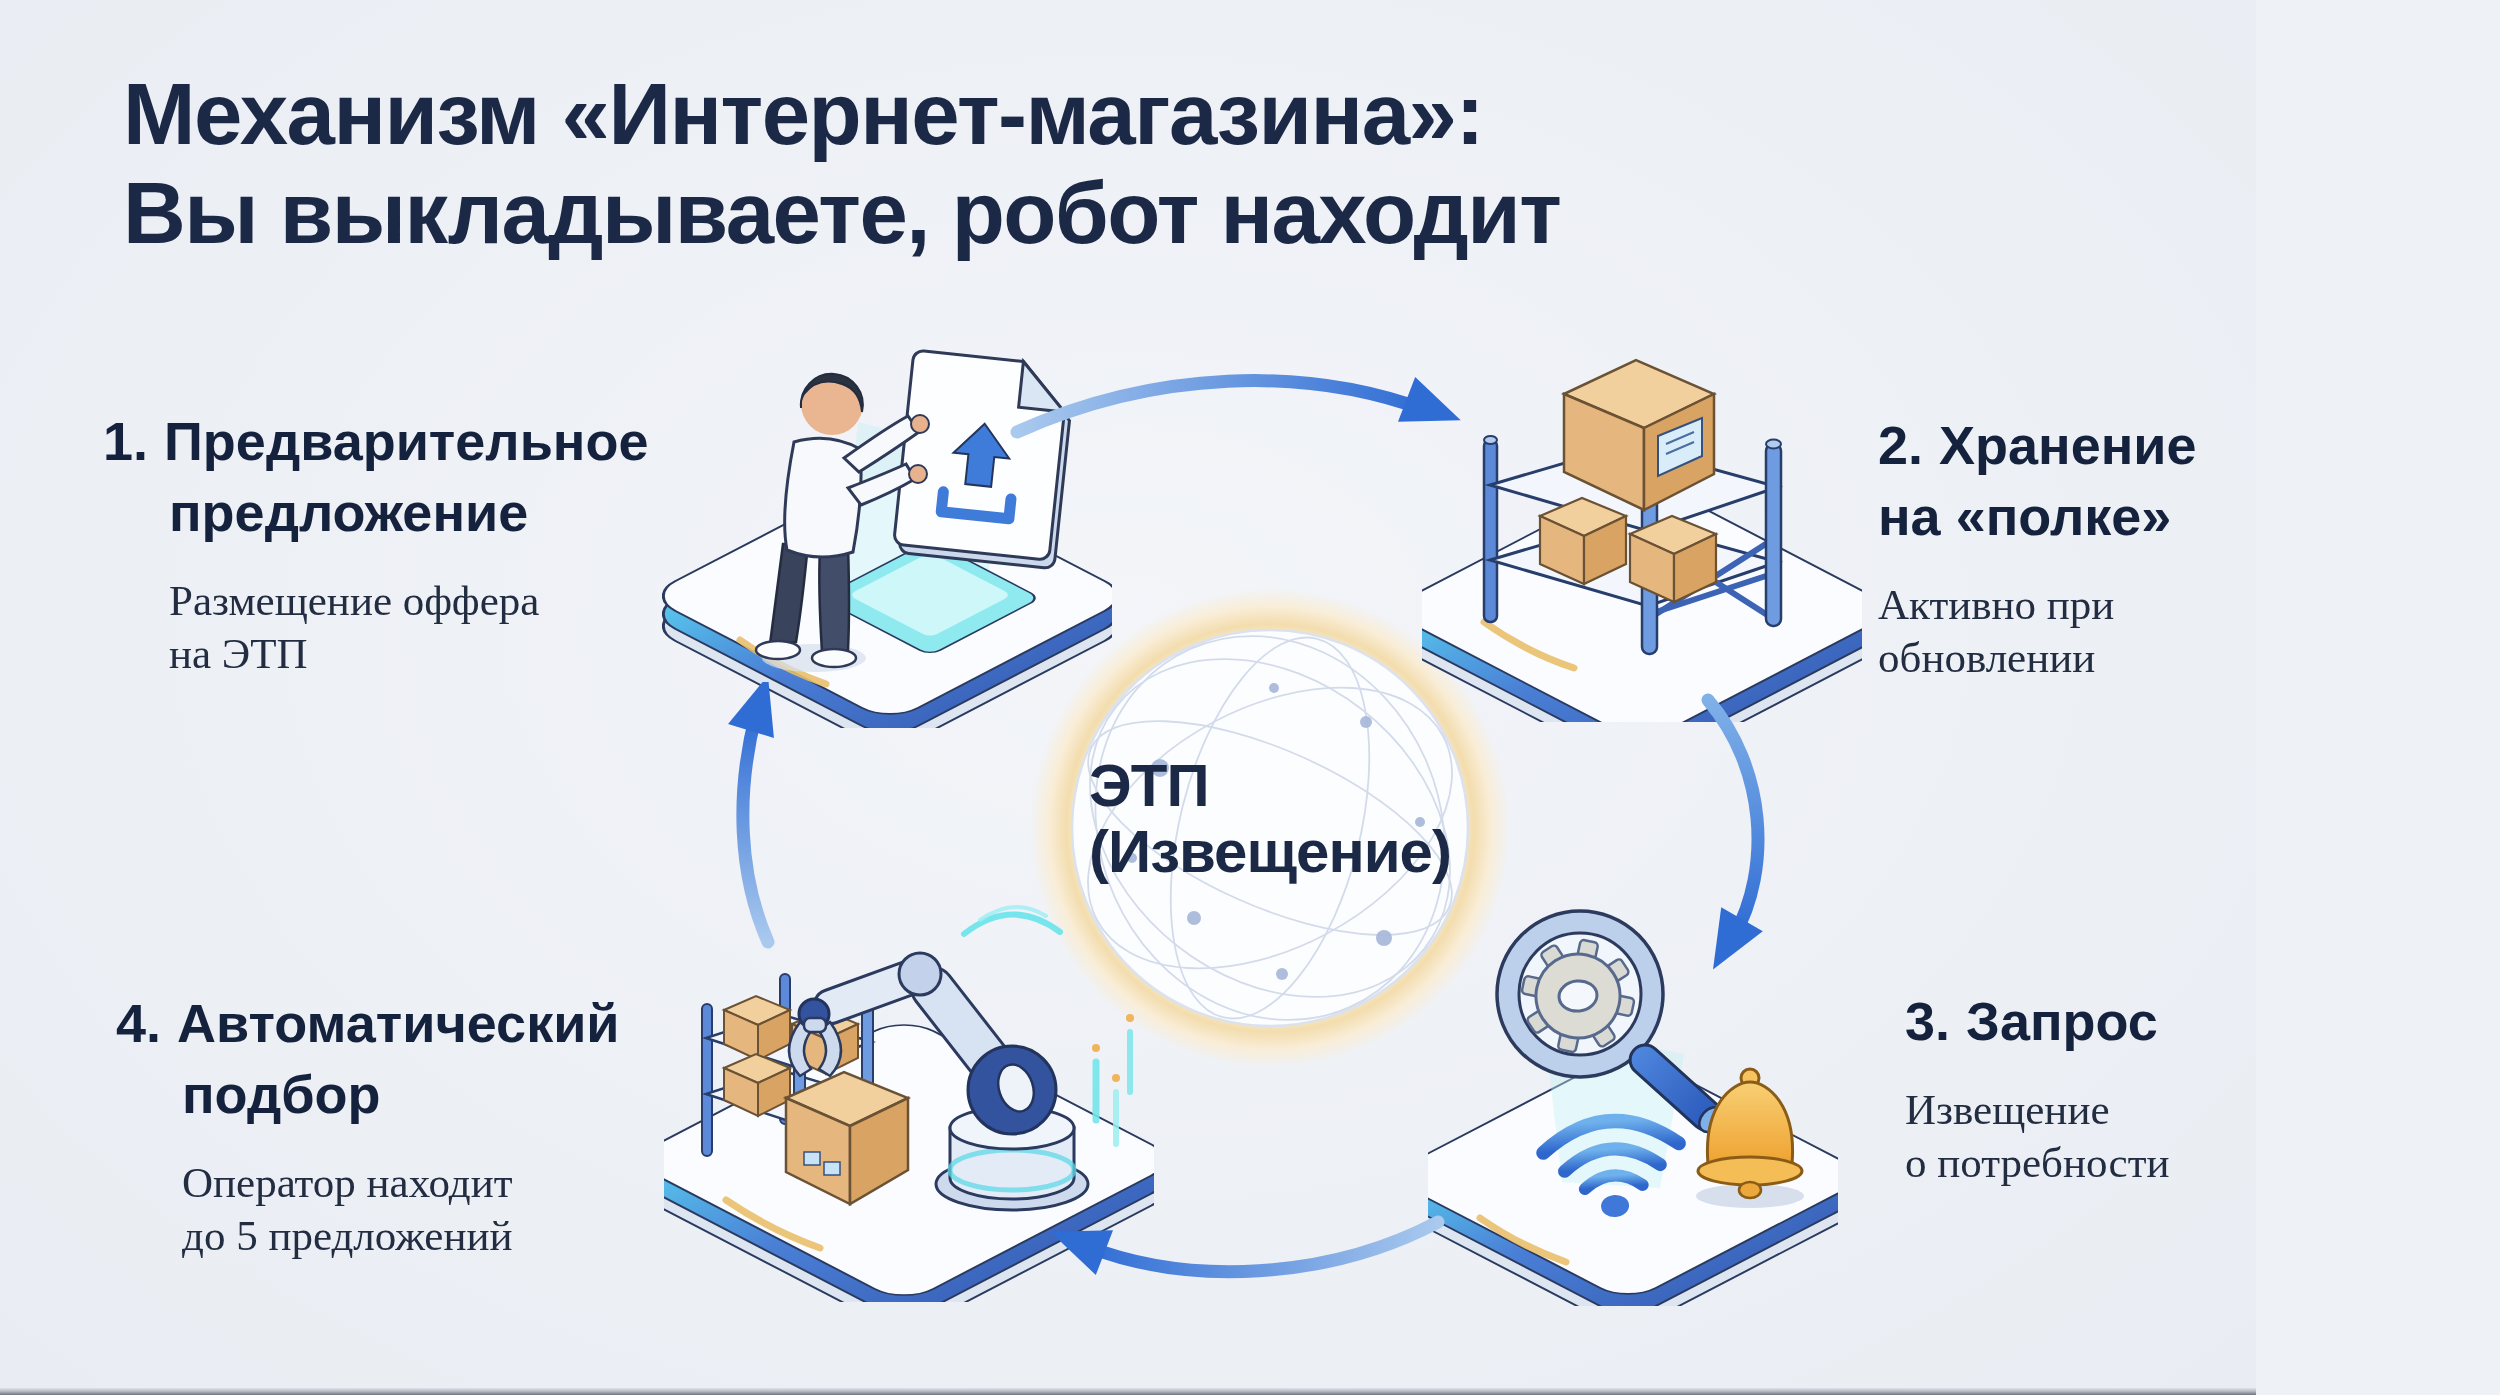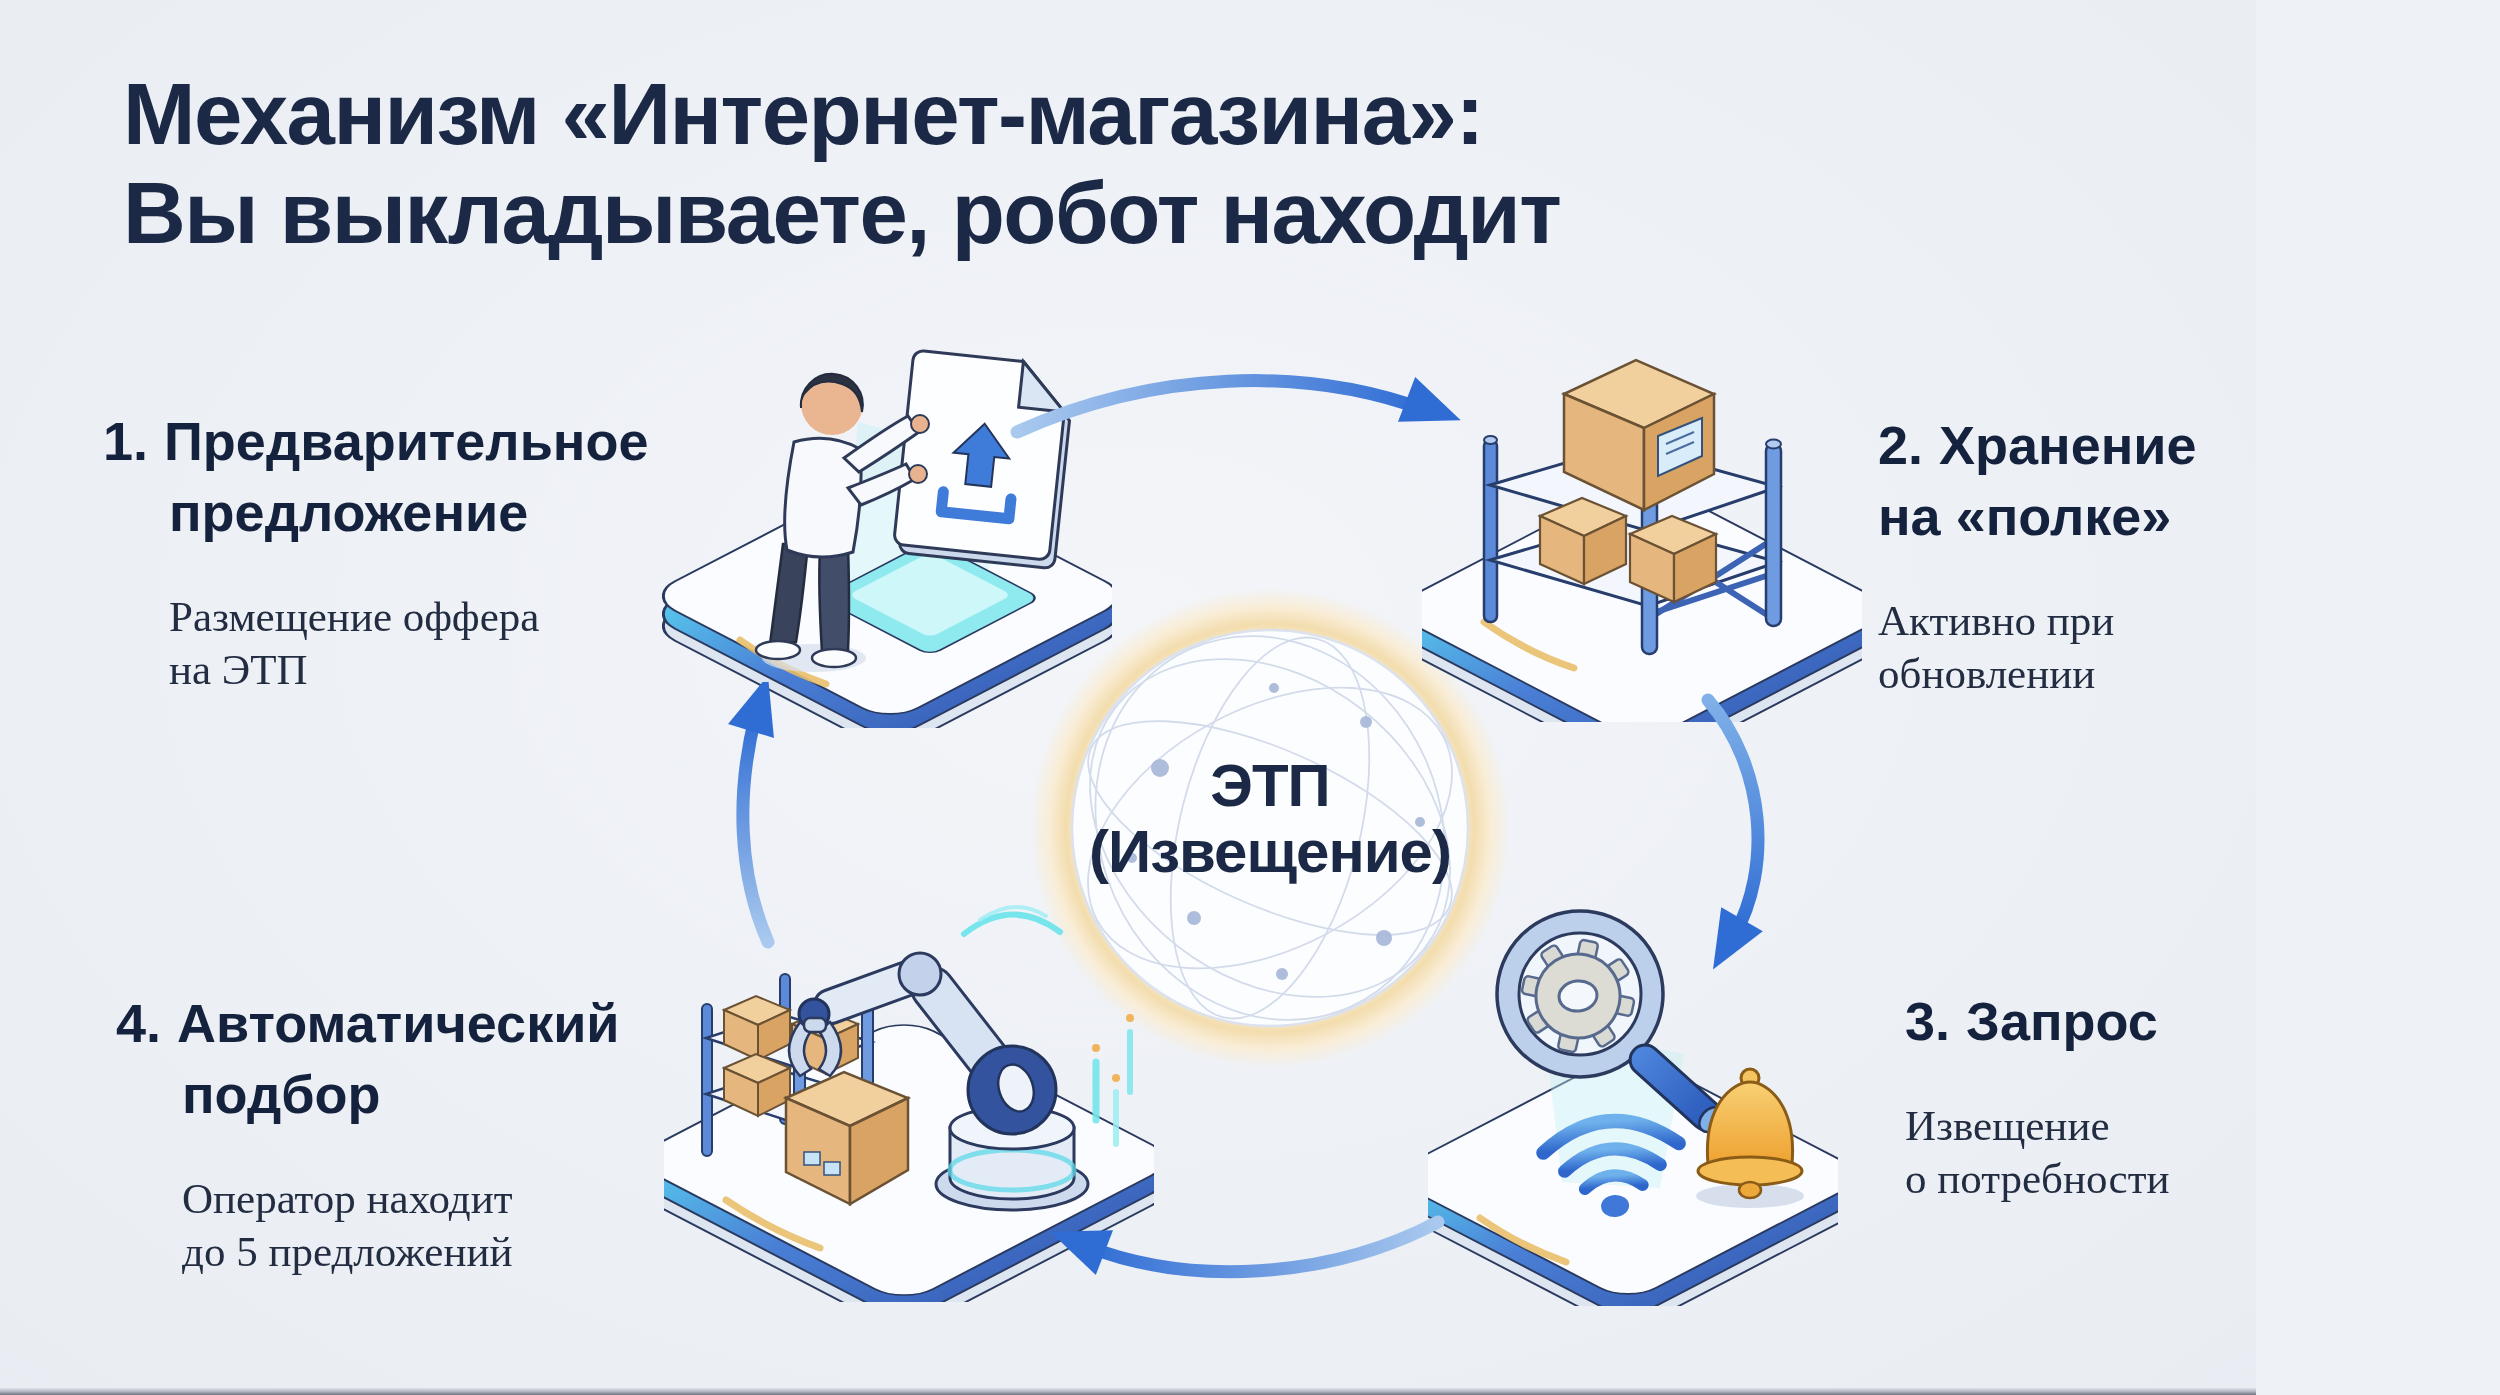--- a/index.html
+++ b/index.html
@@ -8,34 +8,34 @@
      overflow:hidden;font-family:"Liberation Sans",sans-serif;}
 
   
   .title{position:absolute;left:123px;top:64px;font-size:87px;line-height:99px;
      font-weight:700;color:#1b2946;letter-spacing:-1.5px;}
   .step{position:absolute;width:600px;color:#15223d;}
   .step .heading{font-size:54px;line-height:71px;font-weight:700;color:#15223d;}
   .step .num{margin-right:16px;}
   .step.left .heading{padding-left:66px;text-indent:-66px;}
   .step.left .sub{padding-left:66px;}
-  .step .sub{margin-top:42px;font-family:"Liberation Serif",serif;font-size:43px;
+  .step .sub{margin-top:26px;font-family:"Liberation Serif",serif;font-size:43px;
      line-height:53px;color:#232d42;}
   .step1{left:103px;top:406px;}
   .step2{left:1878px;top:410px;}
   .step3{left:1905px;top:986px;}
   .step4{left:116px;top:988px;}
 
   
   .hub{position:absolute;left:1030px;top:588px;width:480px;height:480px;border-radius:50%;
      background:radial-gradient(closest-side,#fdfeff 0%,#fdfeff 72%,#f9eed8 78%,
        #f3ddae 85%,#f9edd6 92%,rgba(248,236,212,0) 100%);
      display:flex;align-items:center;justify-content:center;}
   .hub .globe{position:absolute;left:38px;top:38px;}
-  .hub .label{position:relative;margin-top:-18px;text-align:center;font-weight:700;
+  .hub .label{position:relative;margin-top:-18px;font-weight:700;
      font-size:60px;line-height:66px;color:#1b2946;letter-spacing:-1px;}
 
   
   .art{position:absolute;}
   .a-upload{left:662px;top:292px;}
   .a-shelf{left:1422px;top:322px;}
   .a-search{left:1428px;top:876px;}
   .a-robot{left:664px;top:852px;}
   .arr-top{left:1005px;top:352px;}
   .arr-right{left:1678px;top:688px;}

